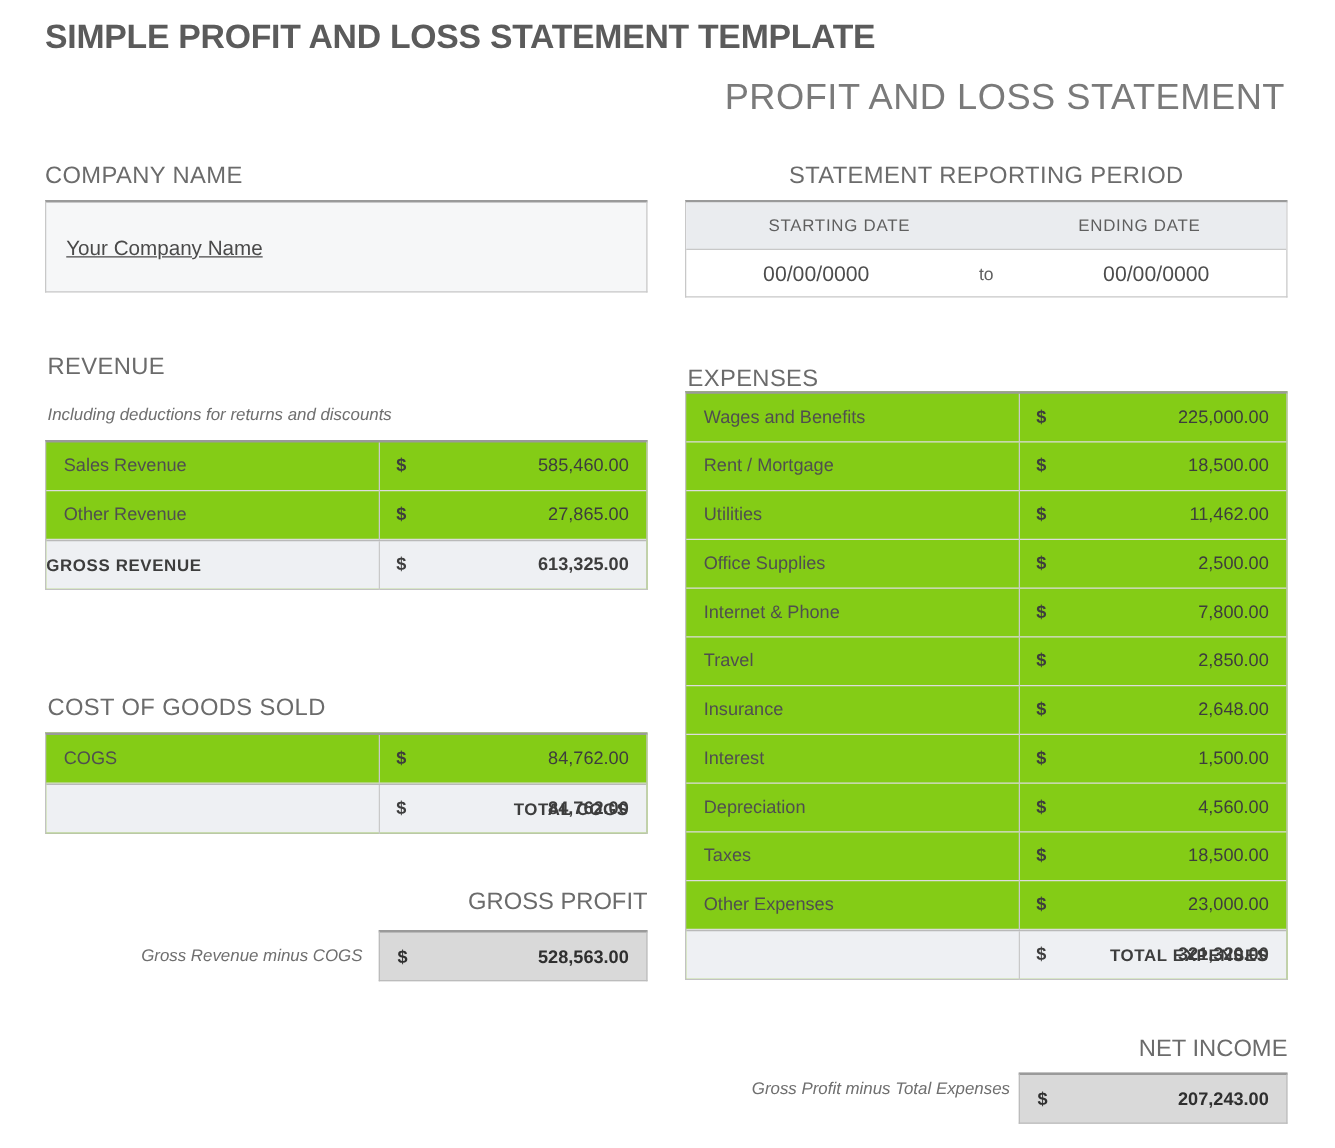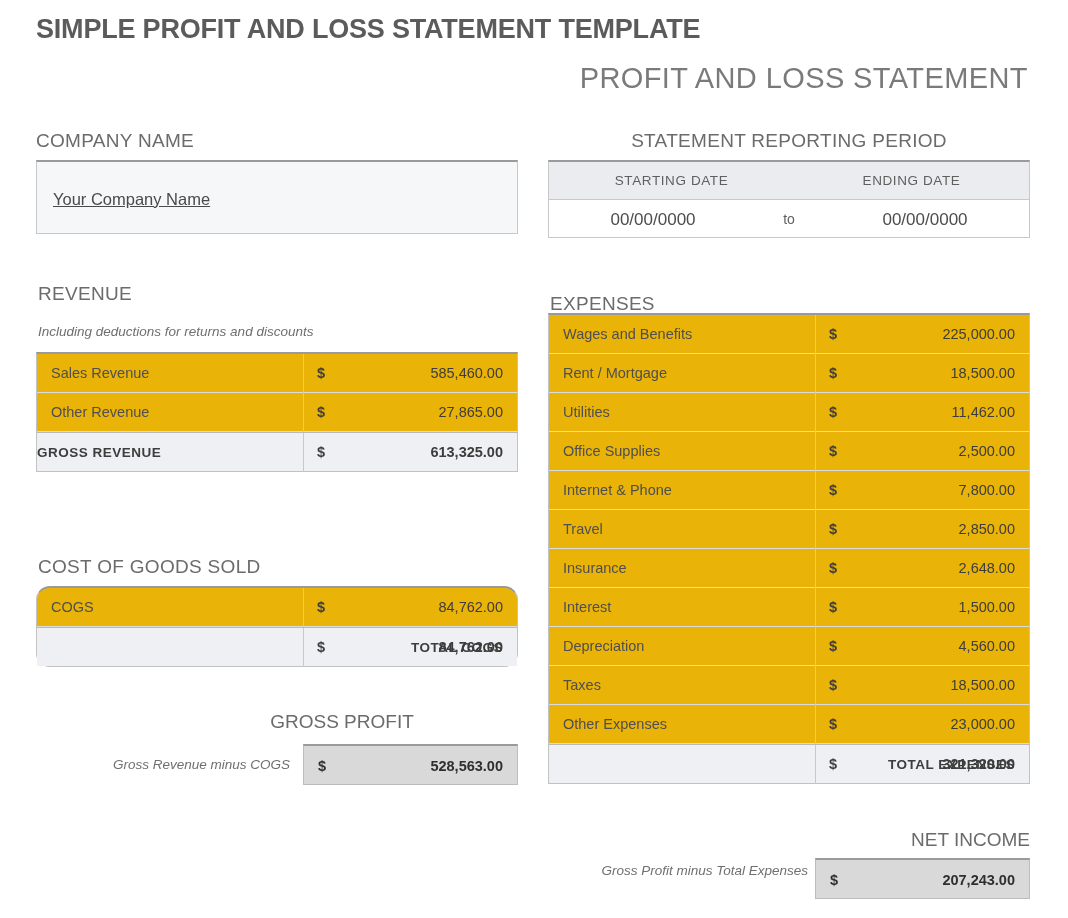--- a/index.html
+++ b/index.html
@@ -115,21 +115,21 @@
   .rp-to {
     font-size: 14px;
     color: #5f5f5f;
   }
 
   
   .tbl {
     position: absolute;
     border: 1px solid #c2c2c2;
     border-top: 2px solid #9a9a9a;
-    background: #eab308;
+    background: #84cc16;
   }
   .row {
     position: relative;
     height: 39px;
     border-bottom: 1px solid #dcdcdc;
   }
   .row:last-child { border-bottom: none; }
   .row.total {
     background: #eef0f3;
     border-top: 1px solid #b9b9b9;
@@ -267,36 +267,36 @@
     <div class="row total">
       <div class="label" style="right:auto; left:auto;">GROSS REVENUE</div>
       <div class="divider" style="left:266px;"></div>
       <div class="cur" style="left:280px;">$</div>
       <div class="amt" style="right:14px; width:180px;">613,325.00</div>
     </div>
   </div>
 
   <div class="sec-label" style="left:38px; top:556px;">COST OF GOODS SOLD</div>
 
-  <div class="tbl" style="left:36px; top:586px; width:482px;border-radius:14px;">
+  <div class="tbl" style="left:36px; top:586px; width:482px;">
     <div class="row">
       <div class="label">COGS</div>
       <div class="divider" style="left:266px;"></div>
       <div class="cur" style="left:280px;">$</div>
       <div class="amt" style="right:14px; width:180px;">84,762.00</div>
     </div>
     <div class="row total">
       <div class="label">TOTAL COGS</div>
       <div class="divider" style="left:266px;"></div>
       <div class="cur" style="left:280px;">$</div>
       <div class="amt" style="right:14px; width:180px;">84,762.00</div>
     </div>
   </div>
 
-  <div class="result-title" style="left:148px; top:711px; width:388px;text-align:center;">GROSS PROFIT</div>
+  <div class="result-title" style="left:130px; top:711px; width:388px;">GROSS PROFIT</div>
   <div class="result-caption" style="left:40px; top:757px; width:250px;">Gross Revenue minus COGS</div>
   <div class="result-box" style="left:303px; top:744px; width:215px; height:41px;">
     <div class="cur">$</div>
     <div class="amt">528,563.00</div>
   </div>
 
   <div class="sec-label" style="left:550px; top:293px;">EXPENSES</div>
 
   <div class="tbl" style="left:548px; top:313px; width:482px;">
 

